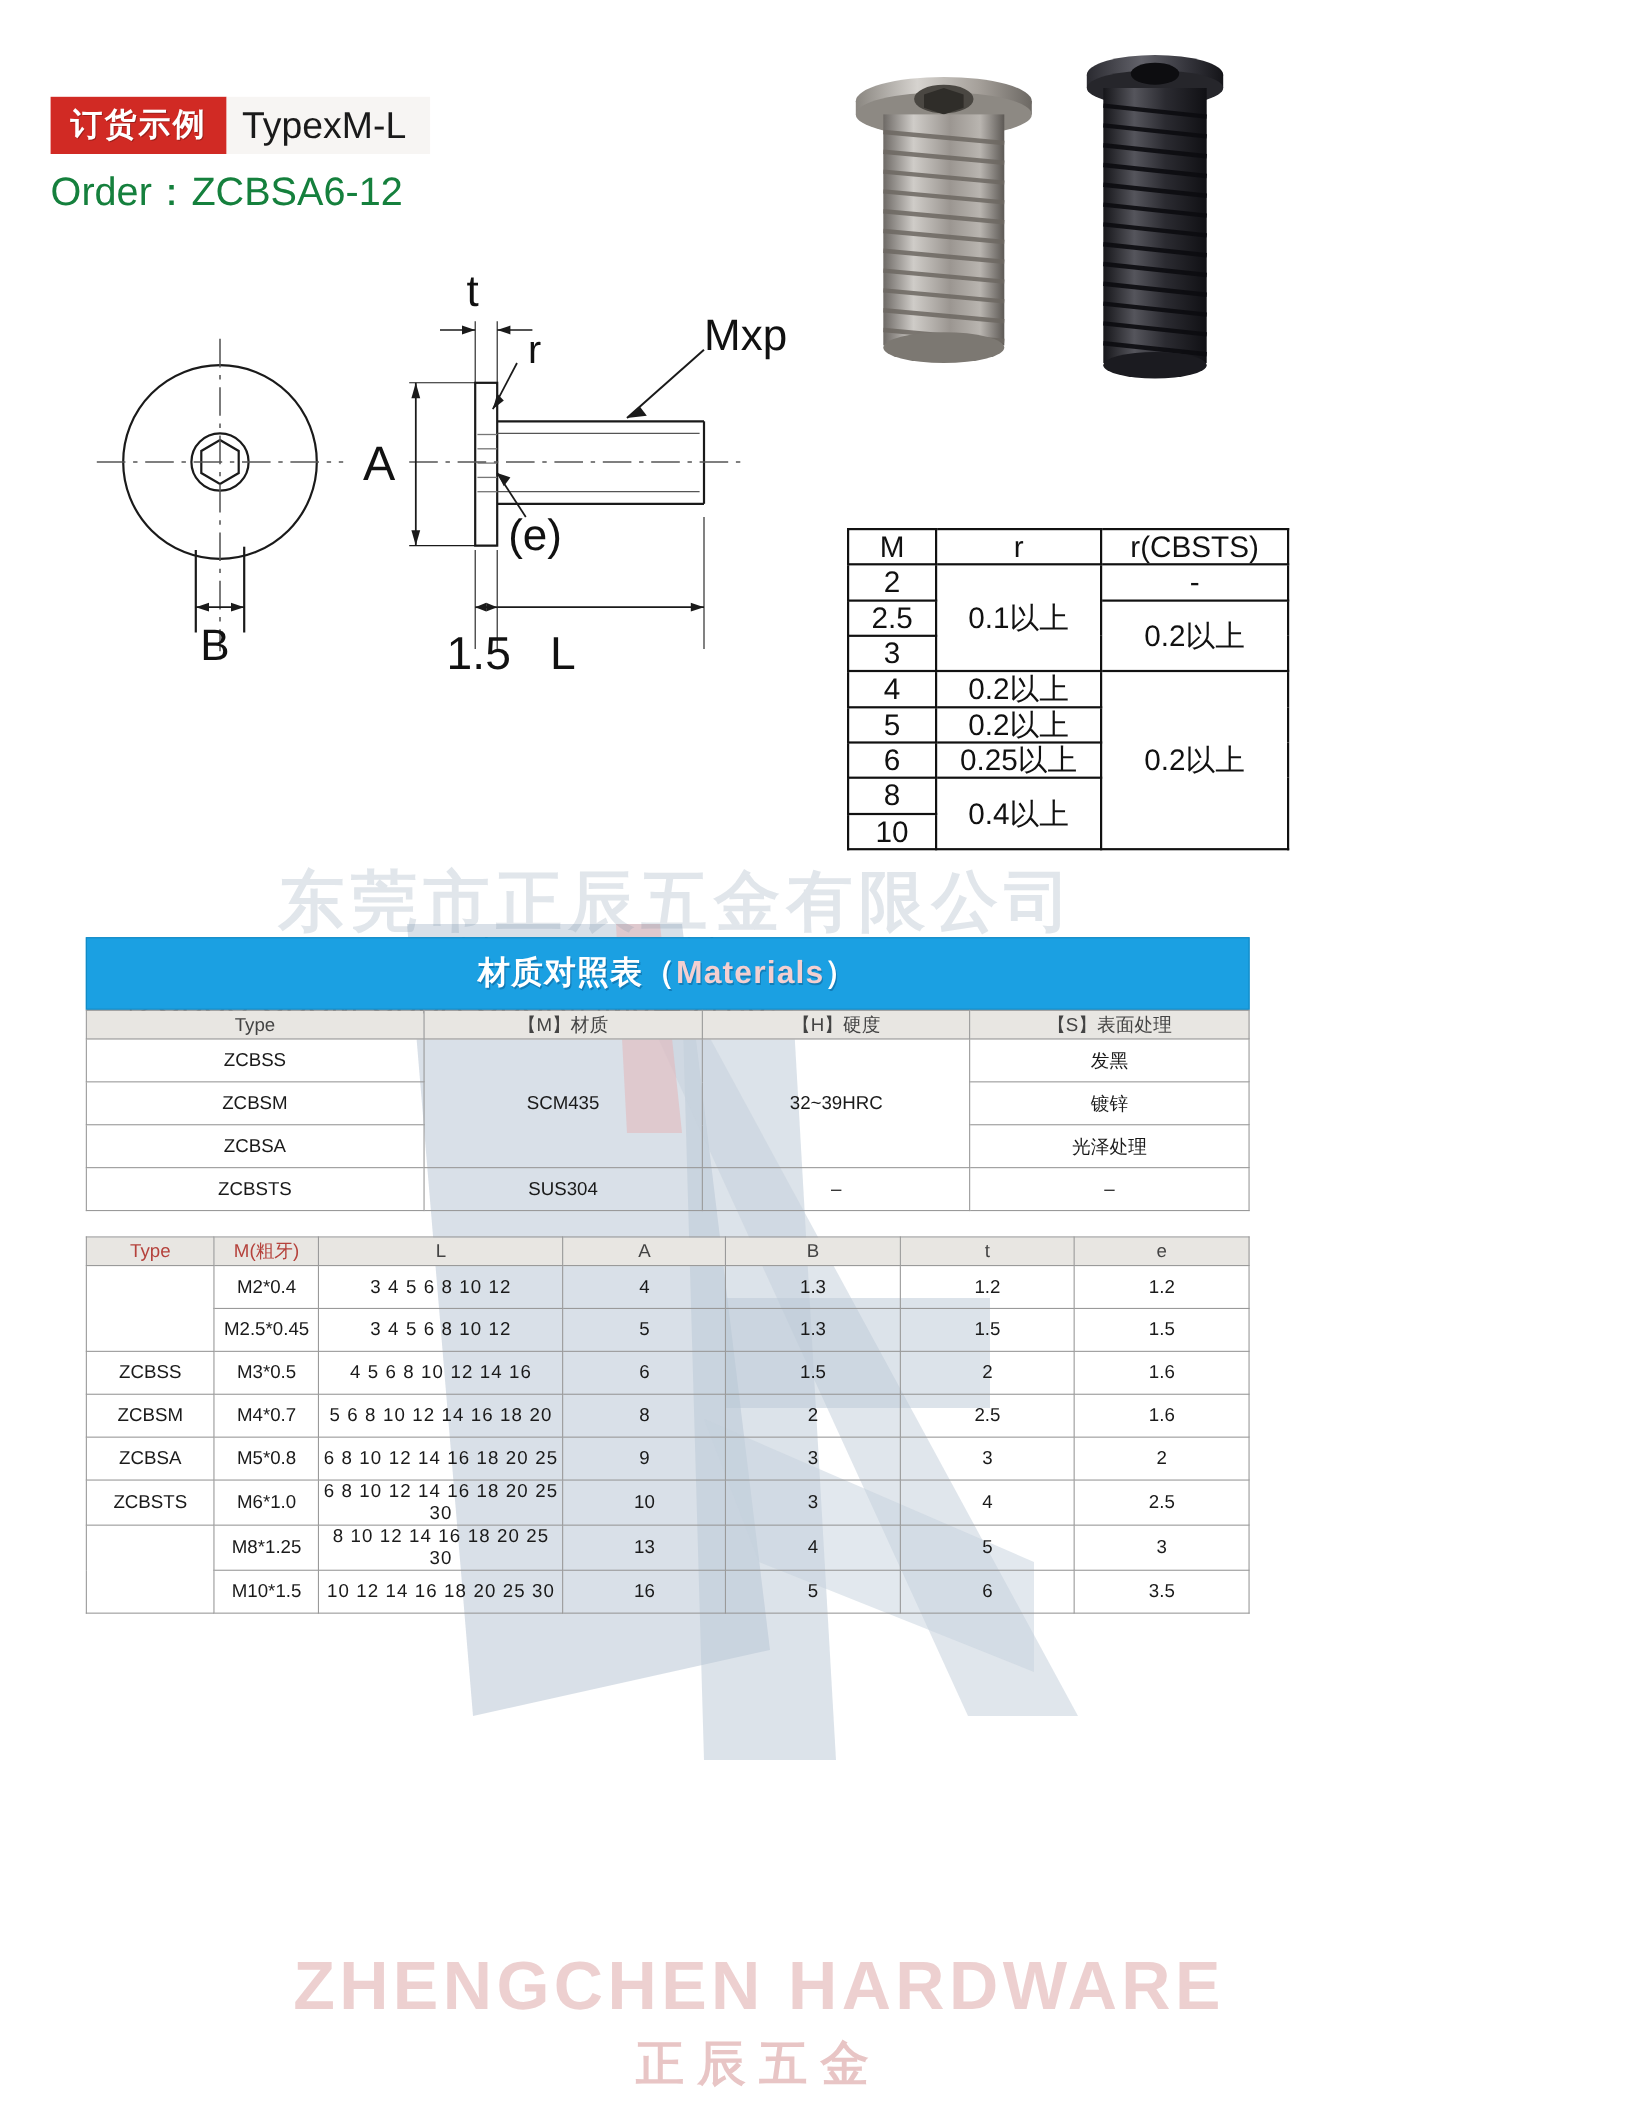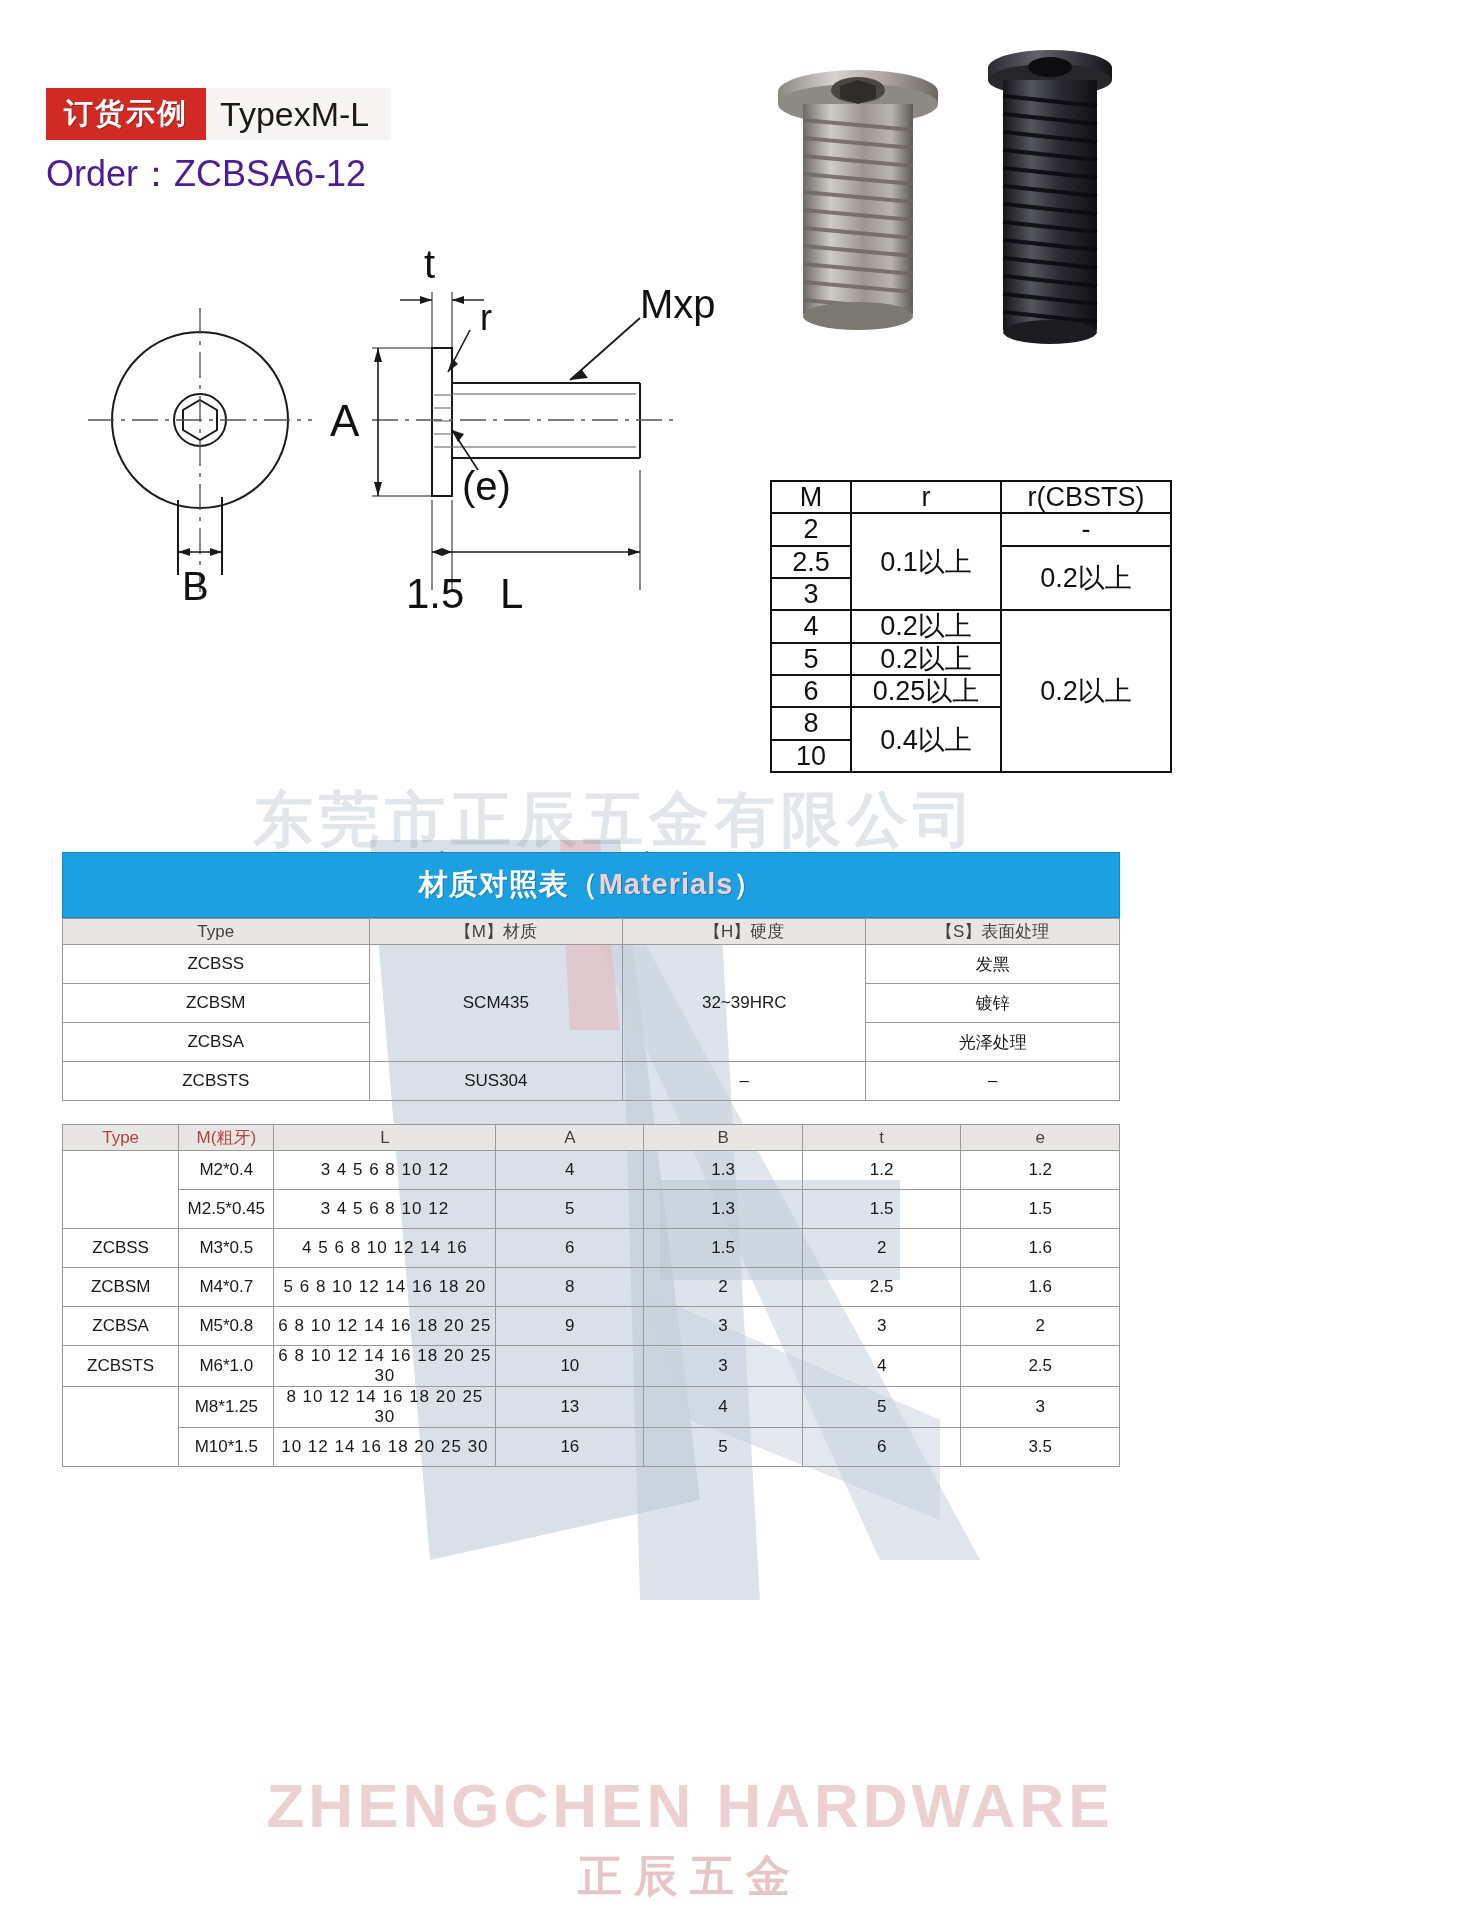--- a/index.html
+++ b/index.html
@@ -69,21 +69,21 @@
     background: #f7f5f3;
     color: #1a1a1a;
     font-size: 34px;
     padding: 2px 22px 2px 14px;
     display: flex; align-items: center;
     letter-spacing: 0px;
   }
   .order-row2 {
     margin-top: 10px;
     font-size: 36px;
-    color: #4c1d95;
+    color: #15803d;
     letter-spacing: 0px;
   }
 
   
   .drawing { position: absolute; left: 0; top: 0; width: 760px; height: 660px; z-index: 9; }
 
   
   .photos { position: absolute; left: 740px; top: 20px; width: 430px; height: 360px; z-index: 9; }
 
   
@@ -112,21 +112,21 @@
   .notes {
     position: absolute; left: 118px; top: 845px;
     z-index: 10;
     font-size: 31px;
     line-height: 1.45;
     color: #141414;
   }
   .notes div { white-space: nowrap; }
 
   
-  .tbl-wrap { position: absolute; left: 62px; width: 1058px; z-index: 10; }
+  .tbl-wrap { position: absolute; left: 78px; width: 1058px; z-index: 10; }
   .tbl-title {
     background: #1ba0e2;
     color: #ffffff;
     text-align: center;
     font-size: 29px;
     font-weight: 700;
     padding: 12px 0 12px 0;
     letter-spacing: 1px;
     border: 1px solid #1188c4;
     text-shadow: 1px 1px 0 rgba(0,60,110,0.35);

